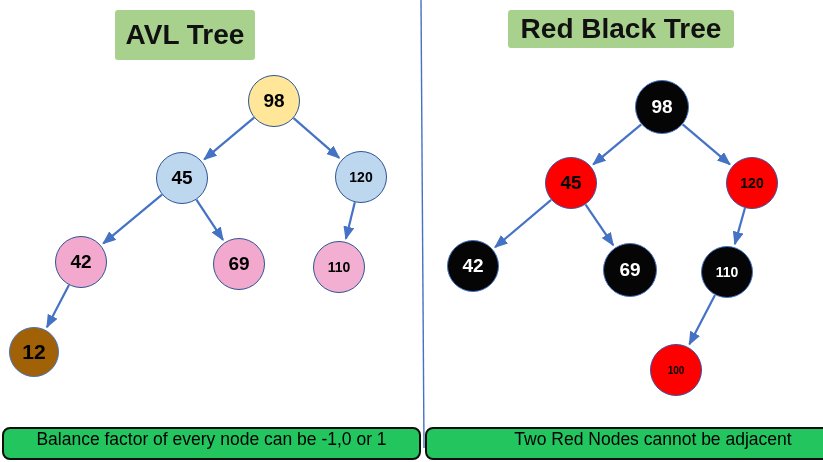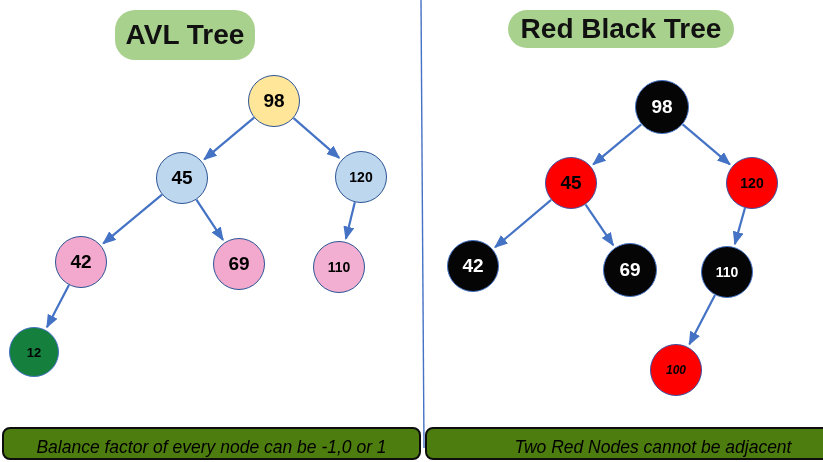--- a/index.html
+++ b/index.html
@@ -10,37 +10,37 @@
     font-family:"Liberation Sans", sans-serif;
     overflow:hidden;
   }
   #edges-svg{
     position:absolute;left:0;top:0;width:823px;height:462px;
     pointer-events:none;
   }
   .title-box{
     position:absolute;
     background:#A9D18E;
-    border-radius:20px;
+    border-radius:3px;
     display:flex;align-items:center;justify-content:center;
     font-weight:bold;color:#111;
     font-size:28px;
     letter-spacing:0px;
   }
   #avl-title{left:115px;top:10px;width:140px;height:50px;}
   #rb-title{left:508px;top:10px;width:226px;height:38px;}
   .caption-box{
     position:absolute;
     top:427px;height:33px;
-    background:#4d7c0f;
+    background:#22c55e;
     border:2px solid #0d0d0d;
     border-radius:8px;
     box-sizing:border-box;
-    display:flex;align-items:flex-end;justify-content:center;
-    font-size:17.5px;color:#000;font-style:italic;
+    display:flex;align-items:flex-start;justify-content:center;
+    font-size:17.5px;color:#000;
   }
   #avl-caption{left:2px;width:419px;}
   #rb-caption{left:425px;width:456px;}
   .tree-node{
     position:absolute;
     border-radius:50%;
     border:1.5px solid #2E5596;
     box-sizing:border-box;
     display:flex;align-items:center;justify-content:center;
     font-weight:bold;
@@ -87,21 +87,21 @@
   <div class="caption-box" id="rb-caption">
     <span>Two Red Nodes cannot be adjacent</span>
   </div>
 
 <div class="tree-node" style="left: 248px; top: 75px; width: 52px; height: 52px; background: rgb(255, 230, 153); border-color: rgb(46, 85, 150); color: rgb(0, 0, 0); font-size: 19px;">98</div>
     <div class="tree-node" style="left: 156px; top: 152px; width: 52px; height: 52px; background: rgb(189, 215, 238); border-color: rgb(46, 85, 150); color: rgb(0, 0, 0); font-size: 19px;">45</div>
     <div class="tree-node" style="left: 335px; top: 151px; width: 52px; height: 52px; background: rgb(189, 215, 238); border-color: rgb(46, 85, 150); color: rgb(0, 0, 0); font-size: 14px;">120</div>
     <div class="tree-node" style="left: 55px; top: 236px; width: 52px; height: 52px; background: rgb(242, 169, 205); border-color: rgb(46, 85, 150); color: rgb(0, 0, 0); font-size: 19px;">42</div>
     <div class="tree-node" style="left: 213px; top: 238px; width: 52px; height: 52px; background: rgb(242, 169, 205); border-color: rgb(46, 85, 150); color: rgb(0, 0, 0); font-size: 19px;">69</div>
     <div class="tree-node" style="left: 313px; top: 241px; width: 52px; height: 52px; background: rgb(242, 175, 210); border-color: rgb(46, 85, 150); color: rgb(0, 0, 0); font-size: 14px;">110</div>
-    <div class="tree-node" style="left: 9px; top: 327px; width: 50px; height: 50px; background: #15803d; border-color: rgb(68, 114, 196); color: rgb(0, 0, 0); font-size: 13px;">12</div>
+    <div class="tree-node" style="left: 9px; top: 327px; width: 50px; height: 50px; background: #a16207; border-color: rgb(68, 114, 196); color: rgb(0, 0, 0); font-size: 21px;">12</div>
     <div class="tree-node" style="left: 635px; top: 80px; width: 54px; height: 54px; background: rgb(5, 5, 5); border-color: rgb(68, 114, 196); color: rgb(255, 255, 255); font-size: 19px;">98</div>
     <div class="tree-node" style="left: 545px; top: 157px; width: 52px; height: 52px; background: rgb(255, 0, 0); border-color: rgb(64, 80, 160); color: rgb(0, 0, 0); font-size: 19px;">45</div>
     <div class="tree-node" style="left: 726px; top: 157px; width: 52px; height: 52px; background: rgb(255, 0, 0); border-color: rgb(64, 80, 160); color: rgb(0, 0, 0); font-size: 14px;">120</div>
     <div class="tree-node" style="left: 447px; top: 240px; width: 52px; height: 52px; background: rgb(5, 5, 5); border-color: rgb(68, 114, 196); color: rgb(255, 255, 255); font-size: 19px;">42</div>
     <div class="tree-node" style="left: 603px; top: 243px; width: 54px; height: 54px; background: rgb(5, 5, 5); border-color: rgb(68, 114, 196); color: rgb(255, 255, 255); font-size: 19px;">69</div>
     <div class="tree-node" style="left: 701px; top: 246px; width: 52px; height: 52px; background: rgb(5, 5, 5); border-color: rgb(68, 114, 196); color: rgb(255, 255, 255); font-size: 14px;">110</div>
-    <div class="tree-node" style="left: 650px; top: 344px; width: 52px; height: 52px; background: rgb(255, 0, 0); border-color: rgb(64, 80, 160); color: rgb(0, 0, 0); font-size: 12px; font-style: italic;">100</div>
+    <div class="tree-node" style="left: 650px; top: 344px; width: 52px; height: 52px; background: rgb(255, 0, 0); border-color: rgb(64, 80, 160); color: rgb(0, 0, 0); font-size: 10px;">100</div>
   </div>
 
 </body></html>

